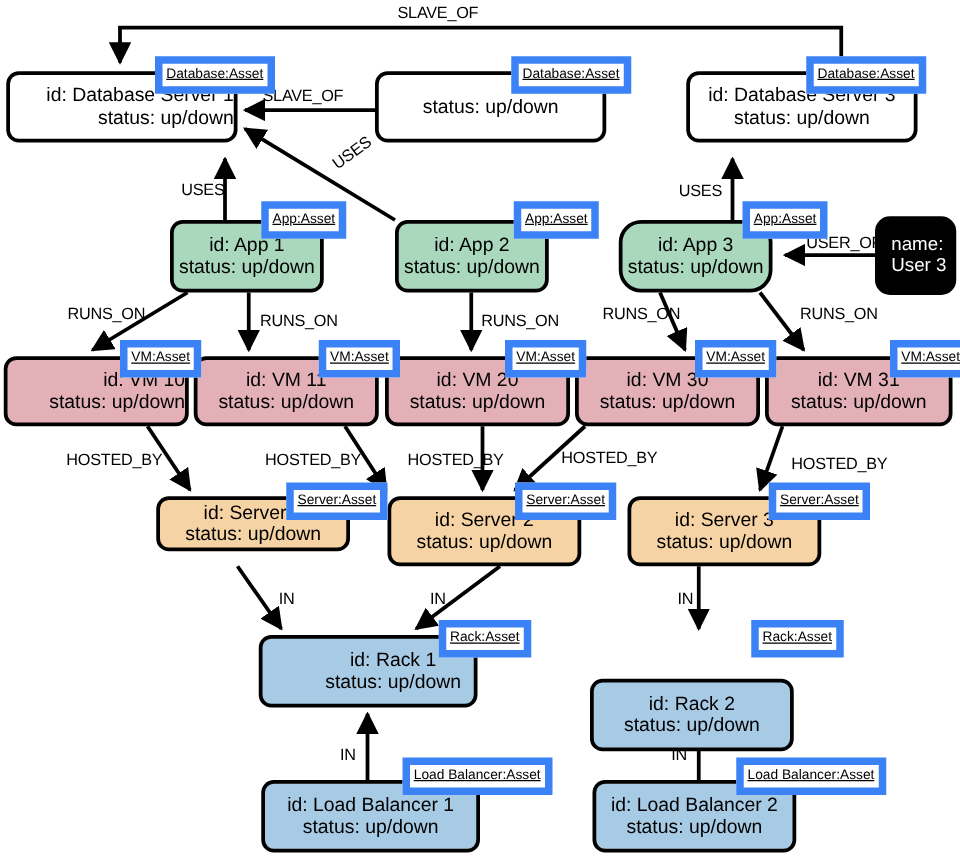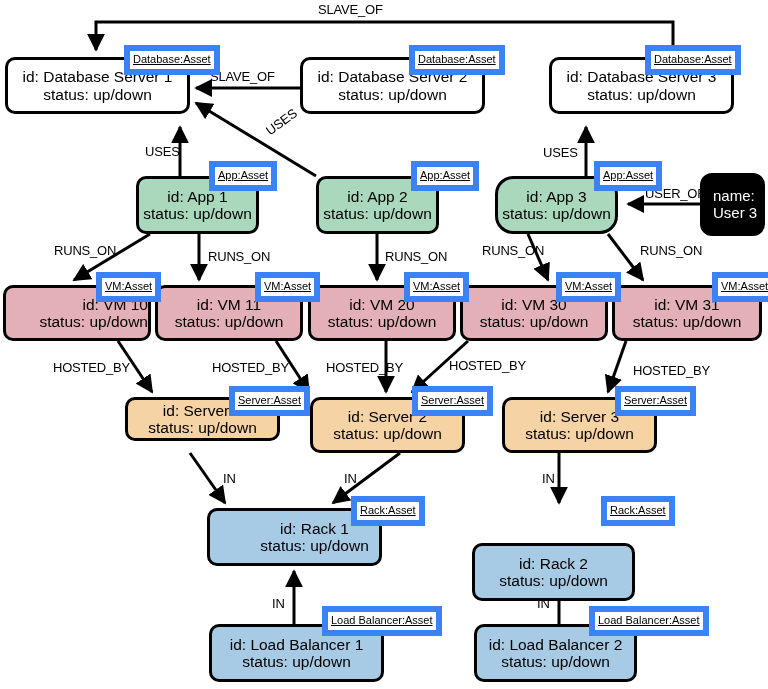--- a/index.html
+++ b/index.html
@@ -125,26 +125,25 @@
 
       <path d="M 559 453 L 559 503"></path>
 
       <path d="M 294 624 L 294 571"></path>
 
       <path d="M 559 624 L 559 571"></path>
     </g>
   </svg>
 
   <div id="nodes-layer">
-      <div class="node" style="left: 5px; top: 57px; width: 185px; height: 57px; background: rgb(255, 255, 255);">
+      <div class="node" style="left: 5px; top: 57px; width: 185px; height: 57px; background: rgb(255, 255, 255); align-items: flex-end;">
         <div class="line1">id: Database Server 1</div>
         <div class="line2">status: up/down</div>
       </div>
       <div class="node" style="left: 300px; top: 57px; width: 185px; height: 57px; background: rgb(255, 255, 255);">
-        <div class="line1">id: Database Server 2</div>
         <div class="line2">status: up/down</div>
       </div>
       <div class="node" style="left: 549px; top: 57px; width: 185px; height: 57px; background: rgb(255, 255, 255);">
         <div class="line1">id: Database Server 3</div>
         <div class="line2">status: up/down</div>
       </div>
       <div class="node" style="left: 136px; top: 176px; width: 123px; height: 58px; background: rgb(169, 216, 189);">
         <div class="line1">id: App 1</div>
         <div class="line2">status: up/down</div>
       </div>

